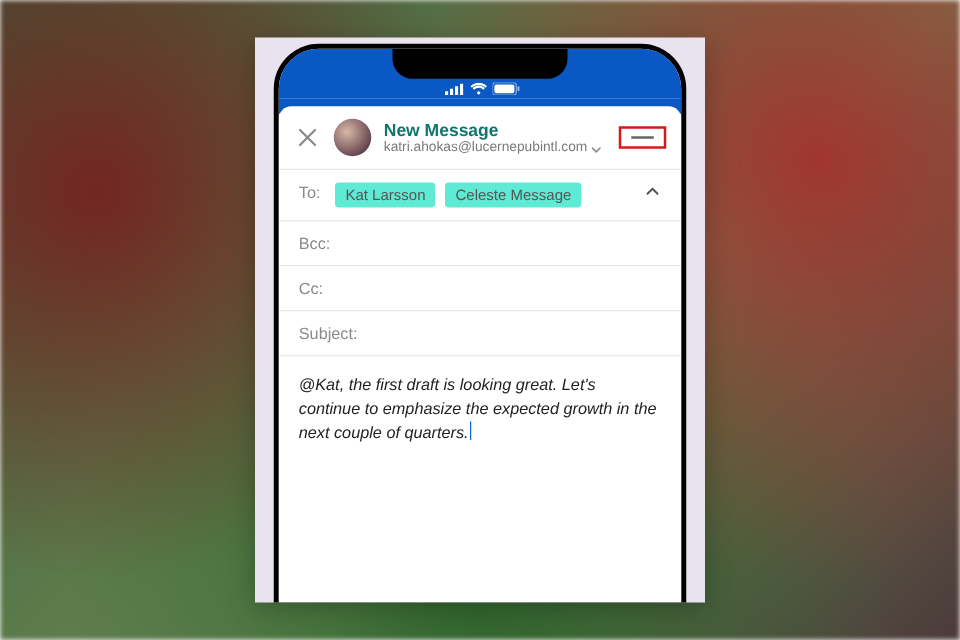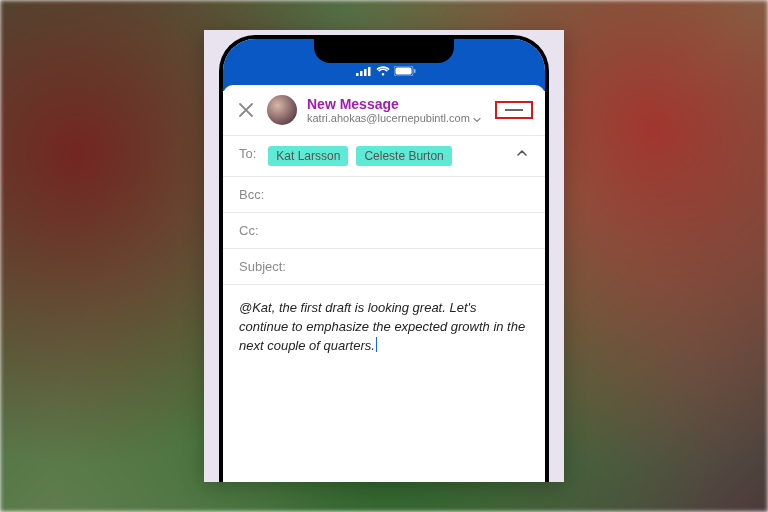--- a/index.html
+++ b/index.html
@@ -78,21 +78,21 @@
     color: #7a7a7a;
     display:flex; align-items:center; justify-content:center;
     cursor: pointer;
   }
   .avatar {
     width: 30px; height: 30px; border-radius: 50%;
     background: radial-gradient(circle at 35% 35%, #d9b8a8 0%, #6b4a52 70%, #2b1e22 100%);
     flex-shrink: 0;
   }
   .title-block { flex: 1; min-width: 0; }
-  .title-line { font-size: 14px; font-weight: 700; color: #a21caf; }
+  .title-line { font-size: 14px; font-weight: 700; color: #0f766e; }
   .from-line { font-size: 11px; color: #7a7a7a; display:flex; align-items:flex-end; gap:3px; }
   .minimize-box {
     border: 2px solid #d41b1b;
     padding: 6px 8px;
     display:flex; align-items:center; justify-content:center;
     cursor:pointer;
   }
   .minimize-dash { width: 18px; height: 2px; background: #666; }
   .row {
     display:flex; align-items:flex-start;
@@ -196,21 +196,21 @@
             </div>
           </div>
           <div class="minimize-box">
             <div class="minimize-dash"></div>
           </div>
         </div>
 
         <div class="row">
           <span class="row-label short">To:</span>
           <span class="chip">Kat Larsson</span>
-          <span class="chip">Celeste Burton</span>
+          <span class="chip">Celeste Message</span>
           <span class="chevron-up">
             <svg width="14" height="14" viewBox="0 0 14 14">
                 <path d="M3 9 L7 5 L11 9" stroke="#555" stroke-width="1.6" fill="none" stroke-linecap="round" stroke-linejoin="round"></path>
               </svg>
           </span>
         </div>
 
         <div class="row">
           <span class="row-label">Bcc:</span>
         </div>

